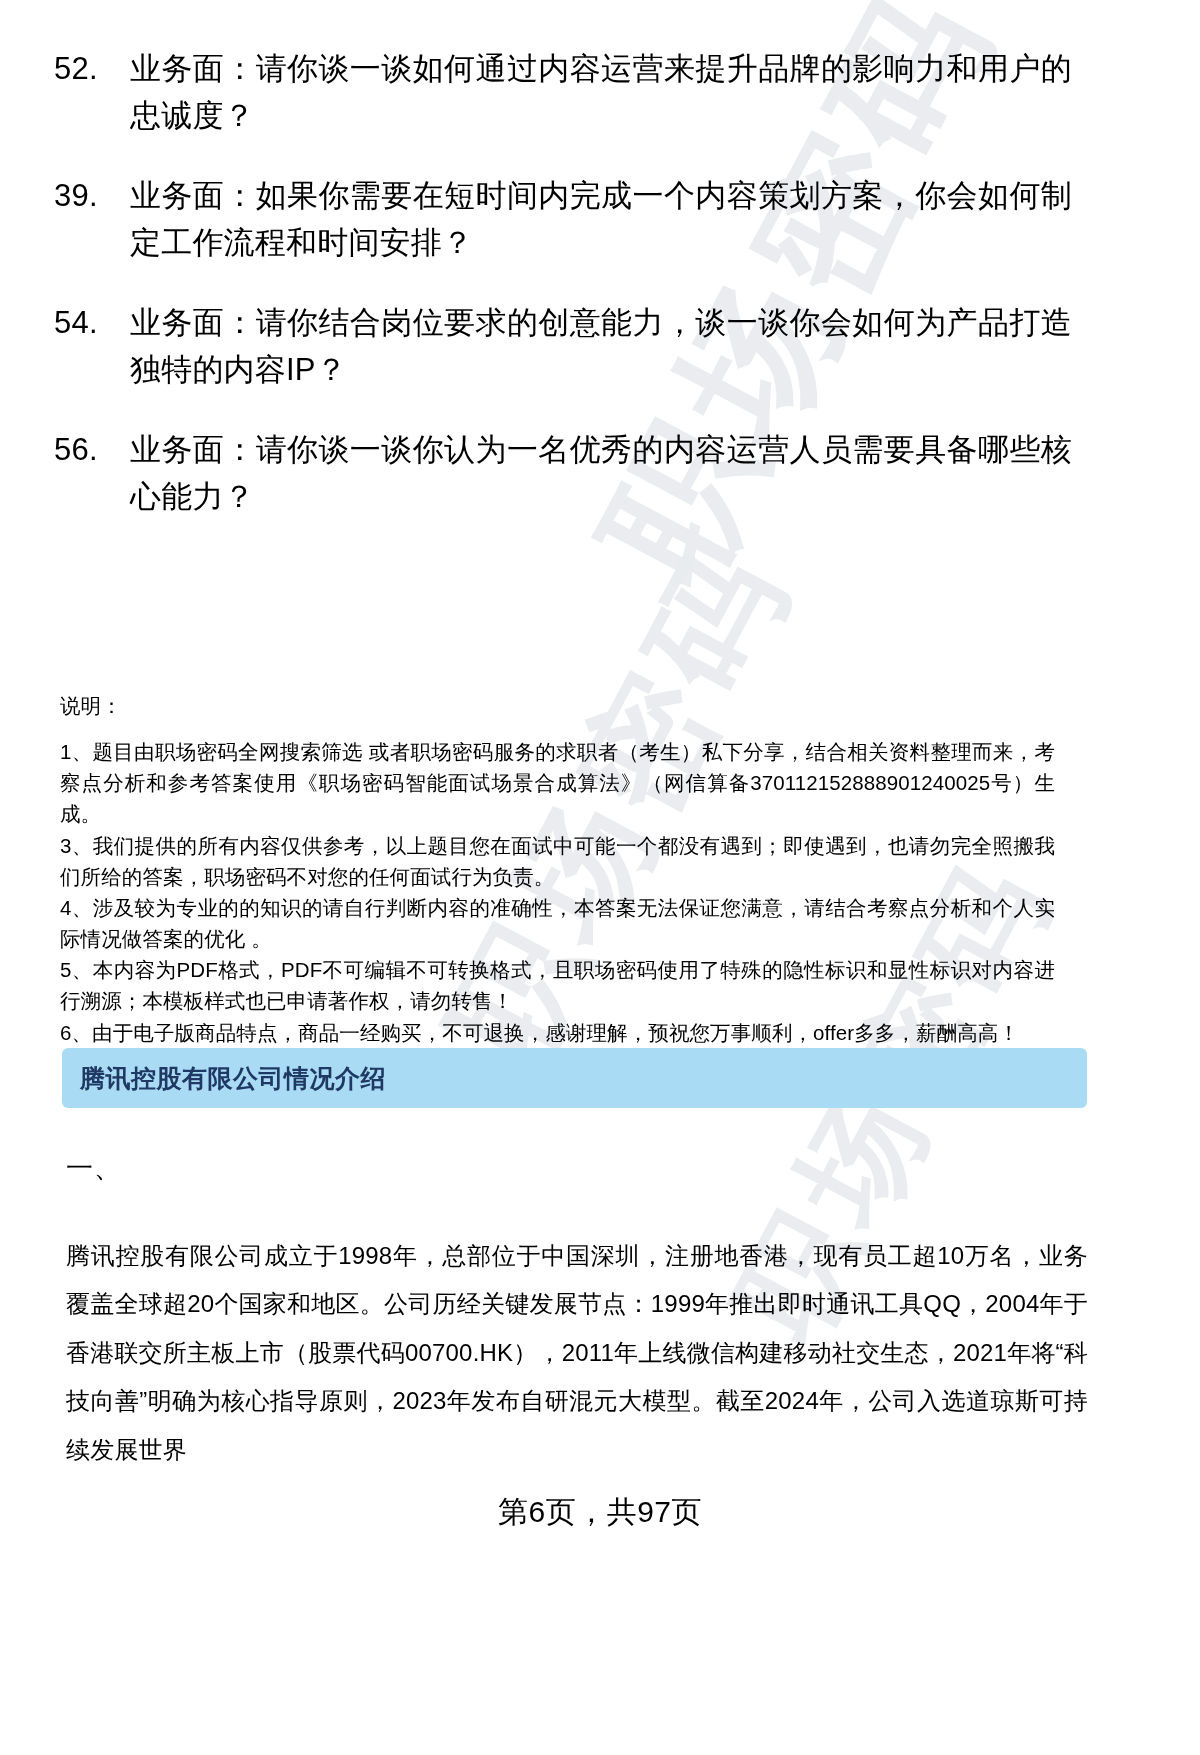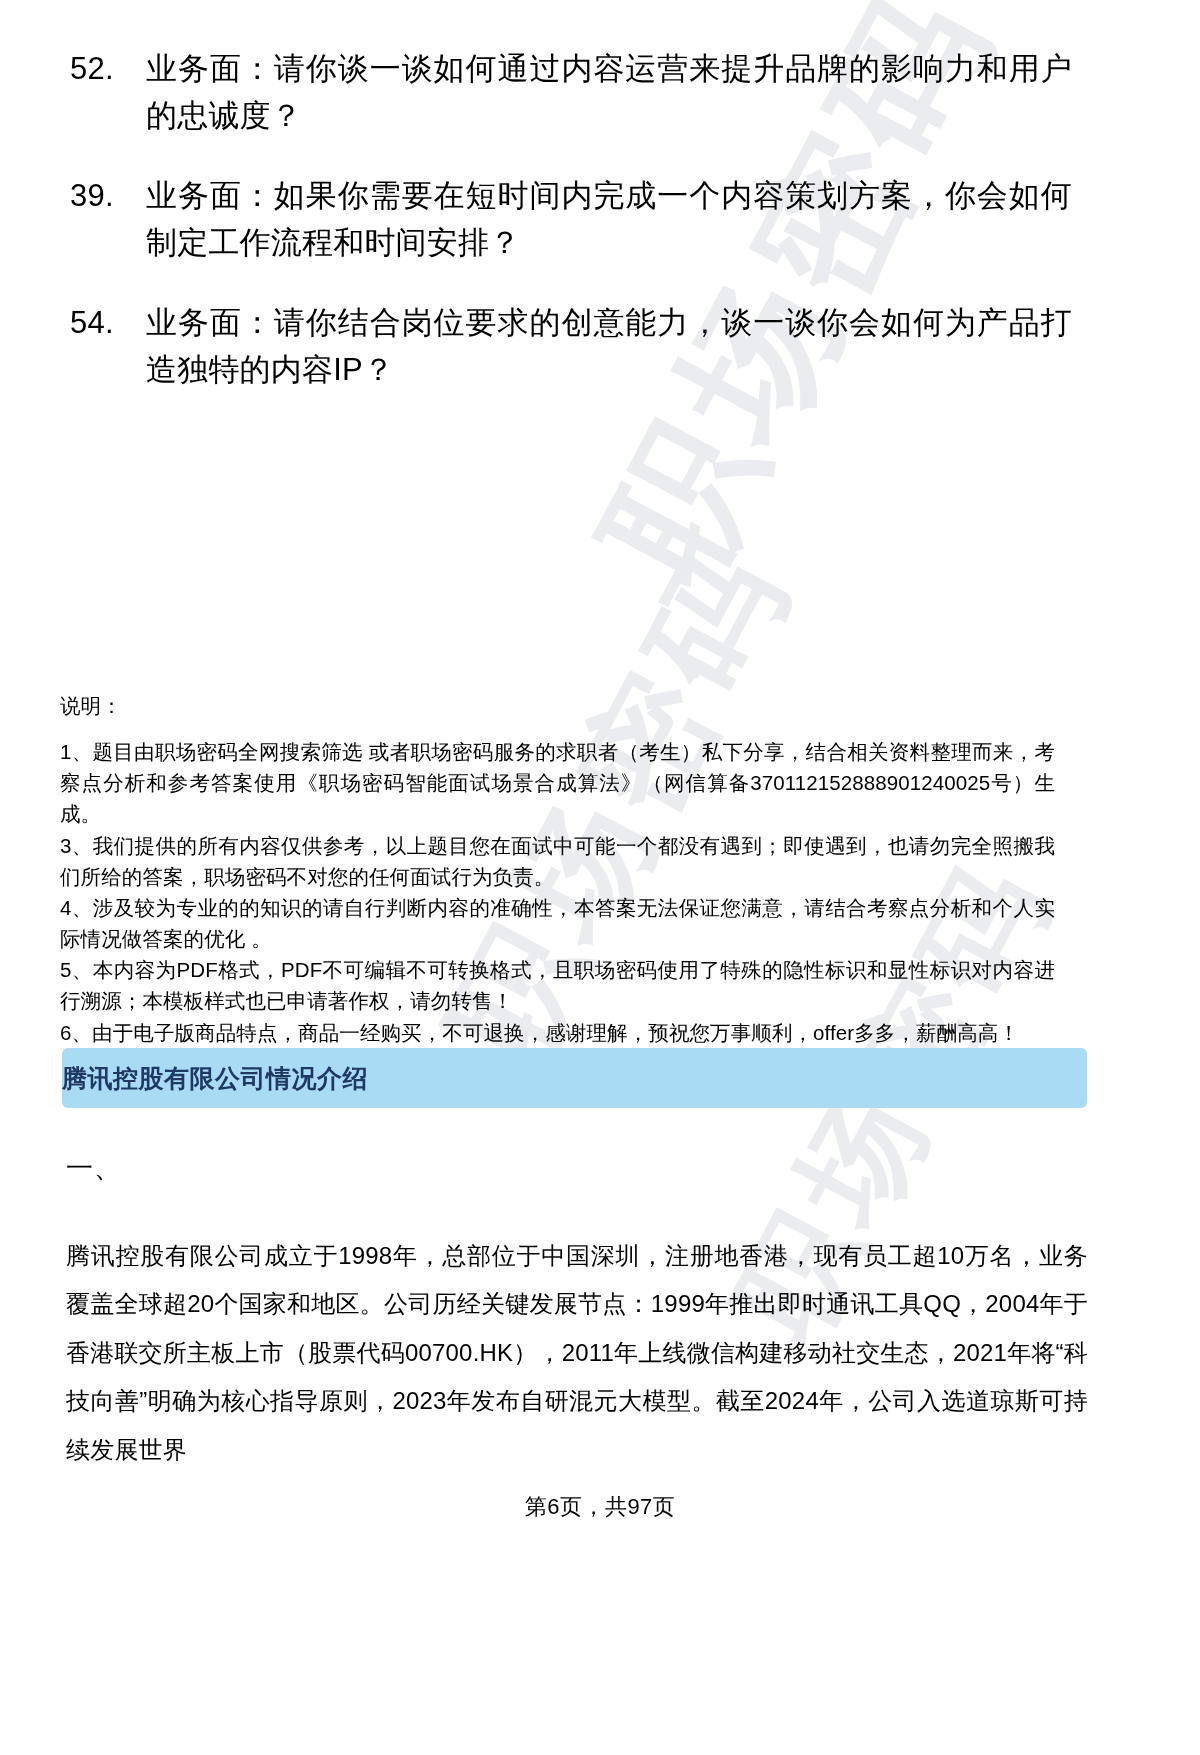--- a/index.html
+++ b/index.html
@@ -63,21 +63,20 @@
     font-size: 31px;
     line-height: 1.5;
     letter-spacing: 0.2px;
   }
   .qnum {
     flex: 0 0 78px;
     text-align: left;
     padding-left: 2px;
     box-sizing: border-box;
     font-size: 31px;
-    margin-left: 16px;
   }
   .qtext {
     flex: 1 1 auto;
     text-align: justify;
     text-justify: inter-ideograph;
   }
 
   
   .notes {
     position: absolute;
@@ -102,20 +101,21 @@
     left: 62px;
     top: 1048px;
     width: 1025px;
     height: 60px;
     background: #a9dcf4;
     border-radius: 6px;
     display: flex;
     align-items: center;
   }
   .banner-text {
+    padding-left: 18px;
     font-size: 25px;
     font-weight: 700;
     color: #1f3864;
     letter-spacing: 0.5px;
   }
 
   
   .sec-heading {
     position: absolute;
     left: 66px;
@@ -135,21 +135,21 @@
     letter-spacing: 0.2px;
   }
 
   
   .footer {
     position: absolute;
     left: 0;
     right: 0;
     top: 1492px;
     text-align: center;
-    font-size: 22px;
+    font-size: 30px;
     letter-spacing: 0.5px;
   }
 </style>
 </head>
 <body>
 
 <div class="page">
 
   <div class="watermark">
     <div class="wm-text wm1">职场密码</div>
@@ -170,20 +170,24 @@
         <div class="qnum">39.</div>
         <div class="qtext">业务面：如果你需要在短时间内完成一个内容策划方案，你会如何制定工作流程和时间安排？</div>
       </div>
 
       <div class="qitem">
         <div class="qnum">54.</div>
         <div class="qtext">业务面：请你结合岗位要求的创意能力，谈一谈你会如何为产品打造独特的内容IP？</div>
       </div>
 
 
+      <div class="qitem">
+        <div class="qnum">56.</div>
+        <div class="qtext">业务面：请你谈一谈你认为一名优秀的内容运营人员需要具备哪些核心能力？</div>
+      </div>
 
     </div>
 
     <div class="notes">
       <div class="notes-title">说明：</div>
       <div class="note-line">1、题目由职场密码全网搜索筛选 或者职场密码服务的求职者（考生）私下分享，结合相关资料整理而来，考察点分析和参考答案使用《职场密码智能面试场景合成算法》（网信算备370112152888901240025号）生成。</div>
       <div class="note-line">3、我们提供的所有内容仅供参考，以上题目您在面试中可能一个都没有遇到；即使遇到，也请勿完全照搬我们所给的答案，职场密码不对您的任何面试行为负责。</div>
       <div class="note-line">4、涉及较为专业的的知识的请自行判断内容的准确性，本答案无法保证您满意，请结合考察点分析和个人实际情况做答案的优化 。</div>
       <div class="note-line">5、本内容为PDF格式，PDF不可编辑不可转换格式，且职场密码使用了特殊的隐性标识和显性标识对内容进行溯源；本模板样式也已申请著作权，请勿转售！</div>
       <div class="note-line">6、由于电子版商品特点，商品一经购买，不可退换，感谢理解，预祝您万事顺利，offer多多，薪酬高高！</div>

